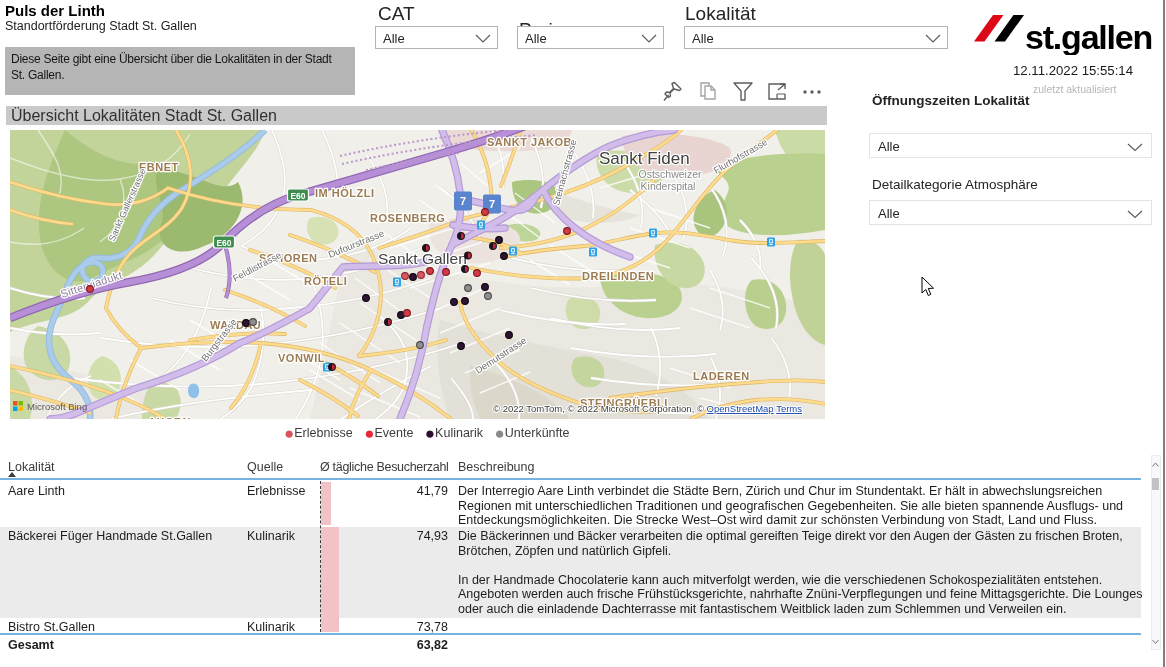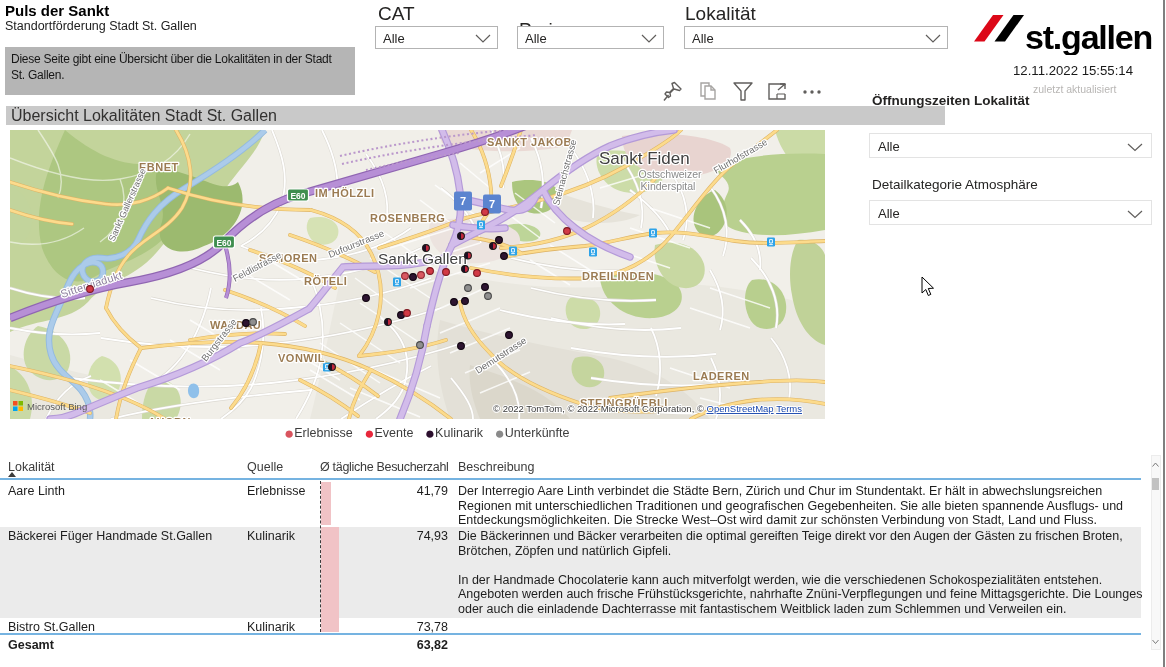--- a/index.html
+++ b/index.html
@@ -6,21 +6,21 @@
   body{width:1166px;height:667px;position:relative;overflow:hidden;background:#fff;
        font-family:"Liberation Sans", sans-serif;}
   .abs{position:absolute;}
   .lbl{font-size:19px;color:#252423;}
   .ddl{background:#fff;border:1px solid #b3b3b3;font-size:13px;color:#252423;}
   .chev{stroke:#605e5c;stroke-width:1.2;fill:none;}
 </style>
 </head>
 <body>
 
-<div class="abs" style="left:5px;top:2px;font-size:15px;font-weight:bold;color:#000;">Puls der Sankt</div>
+<div class="abs" style="left:5px;top:2px;font-size:15px;font-weight:bold;color:#000;">Puls der Linth</div>
 <div class="abs" style="left:5px;top:19px;font-size:12.5px;color:#212121;">Standortförderung Stadt St. Gallen</div>
 <div class="abs" style="left:5px;top:47px;width:350px;height:48px;background:#b5b5b5;box-sizing:border-box;padding:5px 6px;font-size:12px;color:#161616;line-height:15.5px;letter-spacing:-0.25px;">Diese Seite gibt eine Übersicht über die Lokalitäten in der Stadt St.&nbsp;Gallen.</div>
 
 <div class="abs lbl" style="left:378px;top:3px;">CAT</div>
 <div class="abs ddl" style="left:375px;top:26px;width:123px;height:23px;box-sizing:border-box;">
   <span class="abs" style="left:7px;top:4px;">Alle</span>
   <svg class="abs" style="right:6px;top:7px;" width="16" height="10">
       <path class="chev" d="M1 1 L8 8 L15 1"></path>
     </svg>
 </div>
@@ -71,21 +71,21 @@
 </svg>
 
 <svg class="abs" style="left:968px;top:10px;" width="198" height="45" viewBox="0 0 198 45">
   <polygon points="25,5 35.5,5 16.5,31.5 6,31.5" fill="#dc0818"></polygon>
   <polygon points="45.5,5 56,5 37,31.5 26.5,31.5" fill="#000"></polygon>
   <text x="57" y="39" font-family="Liberation Sans" font-size="34" font-weight="bold" fill="#000" letter-spacing="-1.2">st.gallen</text>
 </svg>
 <div class="abs" style="left:1013px;top:63px;width:140px;font-size:13.2px;color:#1a1a1a;white-space:nowrap;">12.11.2022 15:55:14</div>
 <div class="abs" style="left:1033px;top:83px;font-size:10.5px;color:#b8b6b4;">zuletzt aktualisiert</div>
 
-<div class="abs" style="left:6px;top:106px;width:939px;height:19px;background:#c9c9c9;">
+<div class="abs" style="left:6px;top:106px;width:821px;height:19px;background:#c9c9c9;">
   <span style="position:absolute;left:5px;top:1px;font-size:16px;color:#323130;">Übersicht Lokalitäten Stadt St. Gallen</span>
 </div>
 
 <div class="abs" style="left:10px;top:130px;width:815px;height:289px;overflow:hidden;filter:blur(0.3px);" id="mapwrap">
 <svg width="815" height="289" viewBox="0 0 815 289">
 <rect width="815" height="289" fill="#f1efe9"></rect>
 <path d="M340 110 C420 145 520 165 620 155 C700 148 780 168 815 180 L815 289 L300 289 C315 230 325 165 340 110 Z" fill="#eae8e0"></path>
 <path d="M430 190 C480 205 545 218 600 228 C650 240 680 262 700 289 L440 289 C428 255 424 220 430 190 Z" fill="#e3e0d7"></path>
 <path d="M460 235 C500 248 540 262 560 289 L470 289 C462 270 458 250 460 235 Z" fill="#dbd7cb"></path>
 <path d="M0 225 C40 236 90 248 140 258 L140 289 L0 289 Z" fill="#eae8e0"></path>

